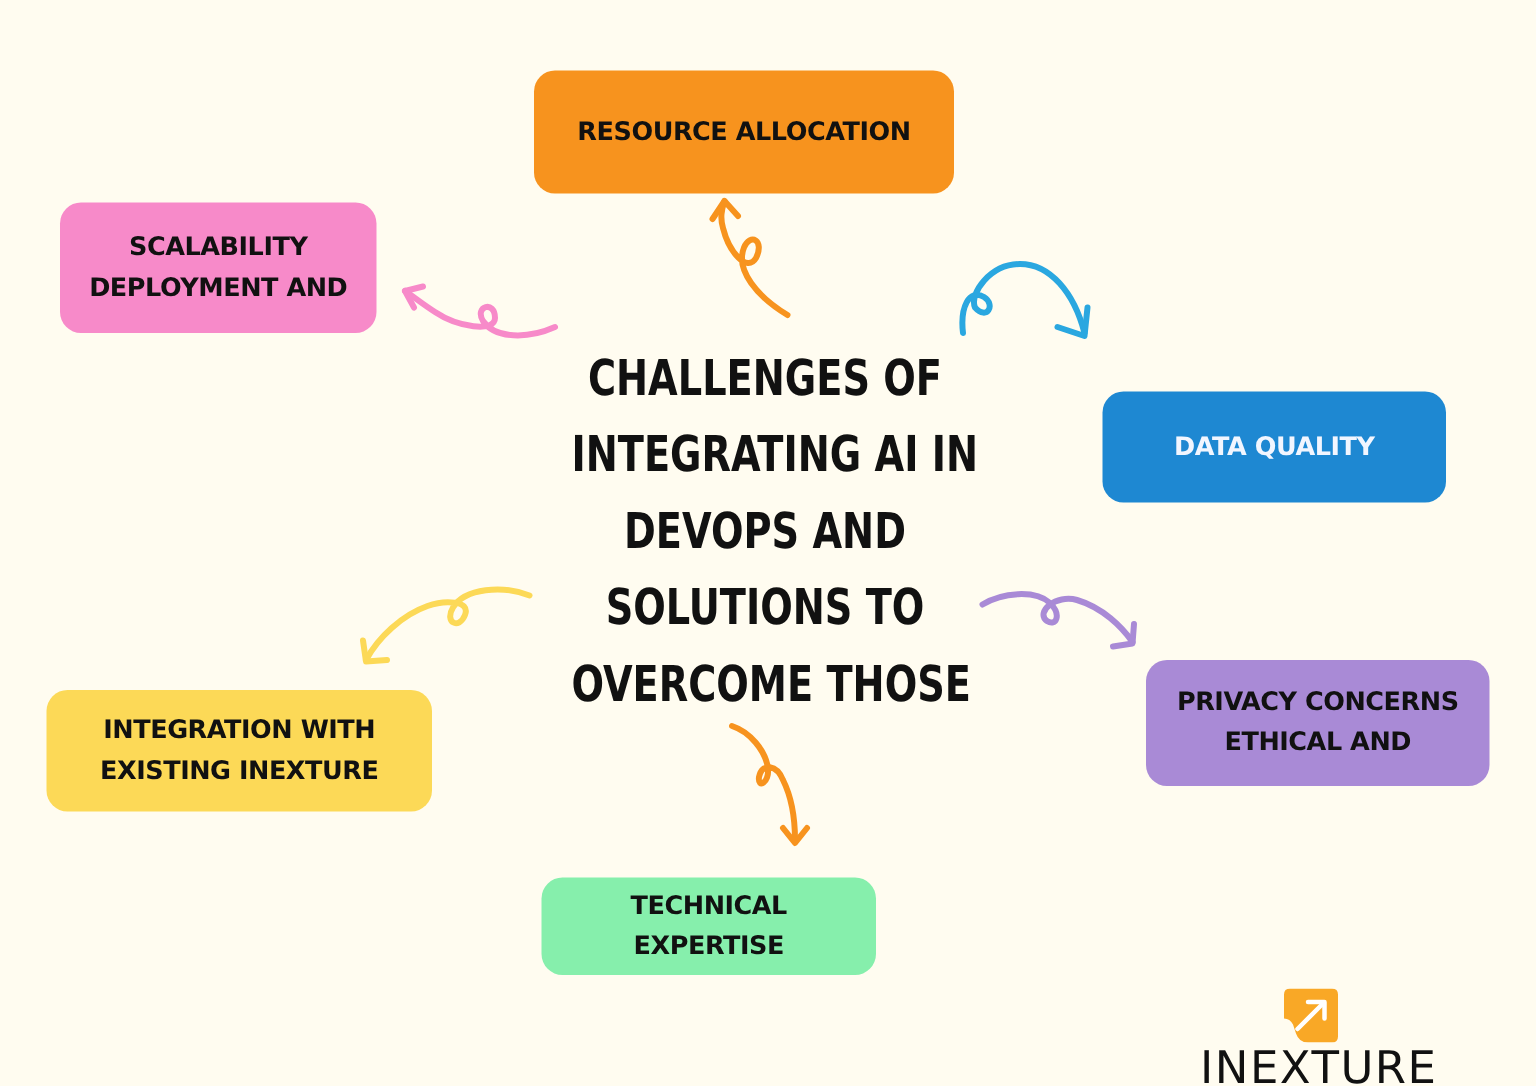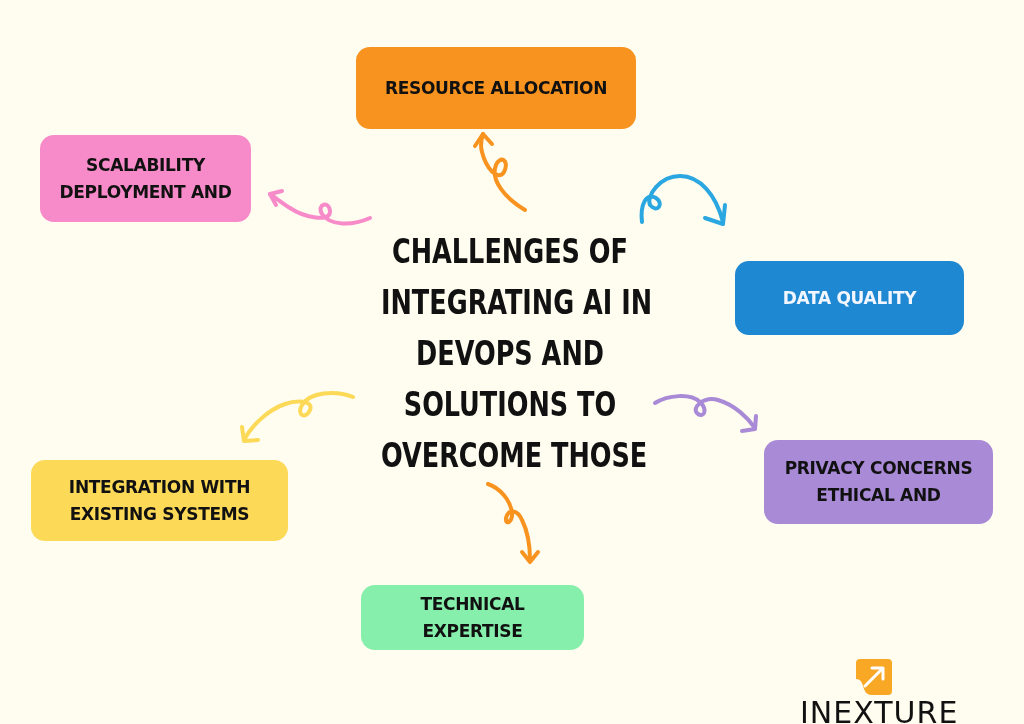--- a/index.html
+++ b/index.html
@@ -122,21 +122,21 @@
 <div class="box" id="box-ethical">
   <div>
     <span>PRIVACY CONCERNS</span>
     <span>ETHICAL AND</span>
   </div>
 </div>
 
 <div class="box" id="box-integration">
   <div>
     <span>INTEGRATION WITH</span>
-    <span>EXISTING SYSTEMS</span>
+    <span>EXISTING INEXTURE</span>
   </div>
 </div>
 
 <div class="box" id="box-technical">
   <span>TECHNICAL EXPERTISE</span>
 </div>
 
 <div class="center-title">
   <span>CHALLENGES OF</span>
   <span>INTEGRATING AI IN</span>

